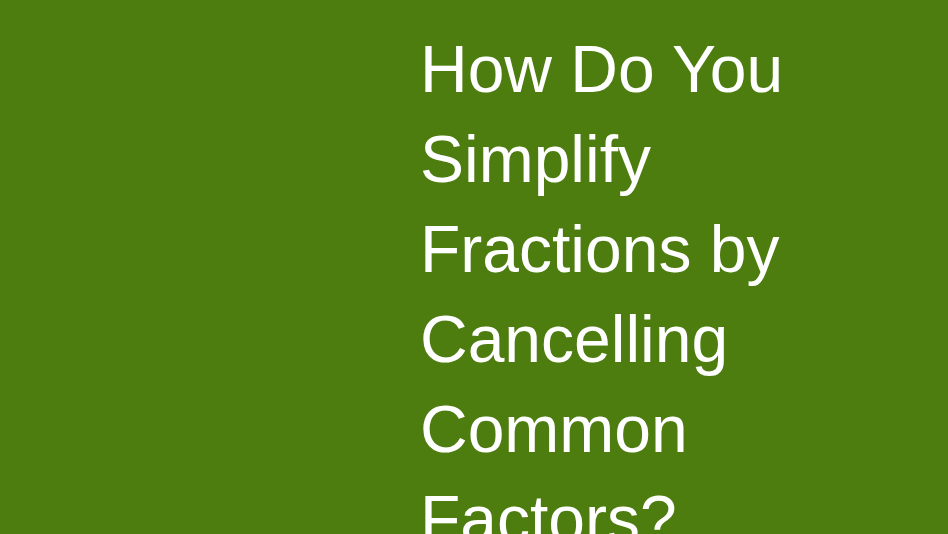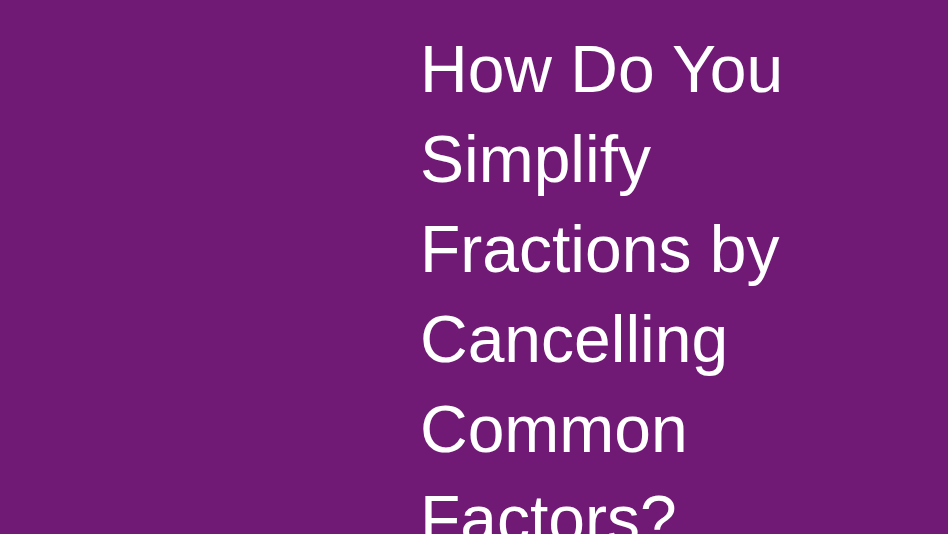--- a/index.html
+++ b/index.html
@@ -41,17 +41,17 @@
     font-weight: 400;
     letter-spacing: 0px;
     text-align: left;
     word-wrap: break-word;
     -webkit-font-smoothing: antialiased;
   }
 </style>
 </head>
 <body style="background: rgb(99, 102, 232);">
 
-<div class="title-card" style="background: #701a75;">
+<div class="title-card" style="background: #4d7c0f;">
   <div class="title-block">
     <h1 class="title-text" style="color: rgb(255, 255, 255);">How Do You Simplify Fractions by Cancelling Common Factors?</h1>
   </div>
 </div>
 
 </body></html>

